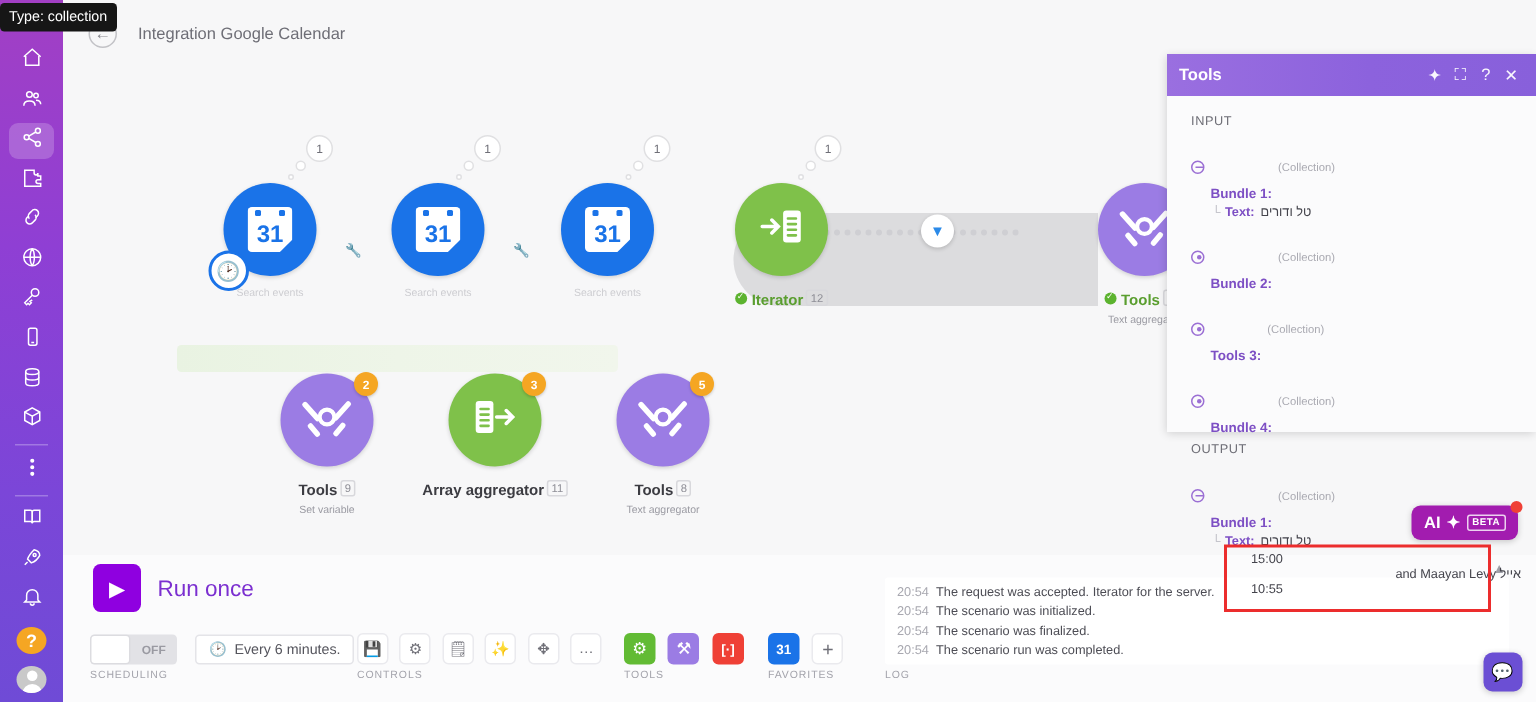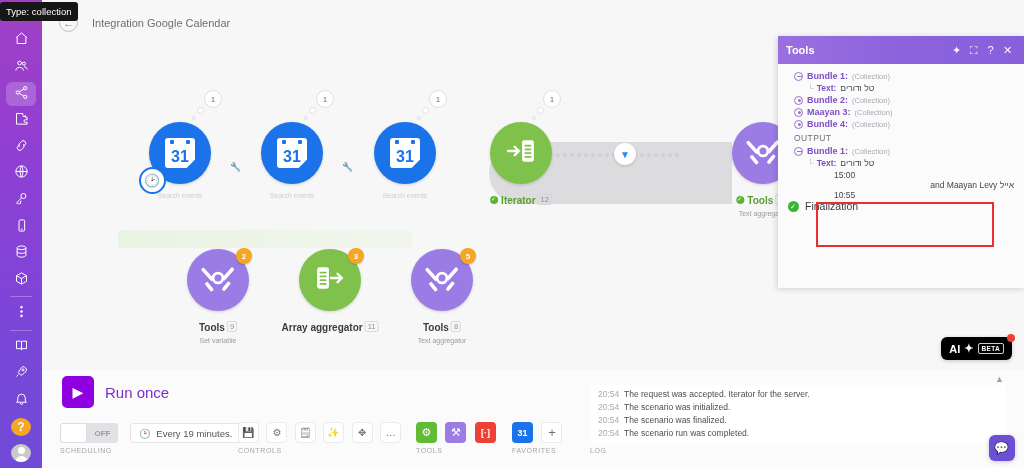--- a/index.html
+++ b/index.html
@@ -152,21 +152,21 @@
   .clock-chip {
     position: absolute; width: 27px; height: 27px; border-radius: 50%;
     background: #fff; border: 2px solid #1a73e8;
     display: flex; align-items: center; justify-content: center;
     color: #1a73e8; font-size: 13px;
   }
 
   
   #ai-btn {
     position: absolute; right: 12px; bottom: 108px; z-index: 30;
-    background: #000000; color: #fff; border-radius: 6px;
+    background: #a21caf; color: #fff; border-radius: 6px;
     padding: 5px 8px; display: flex; align-items: center; gap: 4px;
     font-size: 11px; font-weight: 700; cursor: pointer;
     box-shadow: 0 1px 4px rgba(0,0,0,0.2);
   }
   #ai-btn .beta {
     font-size: 6.5px; font-weight: 700; border: 1px solid rgba(255,255,255,0.8);
     border-radius: 2px; padding: 1px 3px; letter-spacing: 0.3px;
   }
   #ai-btn .dot-red {
     position: absolute; right: -3px; top: -3px; width: 8px; height: 8px;
@@ -201,21 +201,21 @@
   }
 
   .sec-title { font-size: 8.5px; color: #6e6e76; letter-spacing: 0.4px; margin: 4px 0 3px 6px; }
   .bundle-row { display: flex; align-items: center; margin-left: 6px; margin-bottom: 2px; }
   .b-toggle {
     width: 9px; height: 9px; border-radius: 50%; border: 1px solid #9b6fd4;
     margin-right: 4px; position: relative; flex-shrink: 0; cursor: pointer;
   }
   .b-toggle.minus::after { content:""; position:absolute; left:1.5px; top:3.5px; width:5px; height:1px; background:#9b6fd4; }
   .b-toggle.plus::after { content:""; position:absolute; left:2.5px; top:2.5px; width:3px; height:3px; border-radius:50%; background:#9b6fd4; }
-  .b-name { color: #7d4fc4; font-size: 9px; font-weight: 700; }
+  .b-name { color: #7d4fc4; font-size: 9px; font-weight: 700; margin-top: 36px; }
   .b-type { color: #a9a9b1; font-size: 7.5px; margin-left: 4px; }
   .leaf-row { display: flex; margin-left: 20px; margin-bottom: 1px; align-items: flex-start; }
   .leaf-tick { color: #b7b7bf; font-size: 8px; margin-right: 3px; line-height: 11px; }
   .leaf-key { color: #7d4fc4; font-size: 8.5px; font-weight: 700; margin-right: 4px; }
   .leaf-val { color: #44444c; font-size: 8.5px; direction: rtl; unicode-bidi: plaintext; }
   .val-line { color: #44444c; font-size: 8.5px; margin-left: 46px; direction: ltr; unicode-bidi: plaintext; }
 
   #red-box {
     position: absolute; left: 28px; top: 56px; width: 178px; height: 45px;
     border: 2px solid #ec2d2d; pointer-events: none;
@@ -635,40 +635,41 @@
       <span class="ttl">Tools</span>
       <span class="hicon">✦</span>
       <span class="hicon">⛶</span>
       <span class="hicon">?</span>
       <span class="hicon">✕</span>
     </div>
     <div id="tools-body">
 
 
 
+      <div class="sec-title">INPUT</div>
 
       <div class="bundle-row">
         <span class="b-toggle minus"></span>
         <span class="b-name">Bundle 1:</span>
         <span class="b-type">(Collection)</span>
       </div>
       <div class="leaf-row">
         <span class="leaf-tick">└</span>
         <span class="leaf-key">Text:</span>
         <span class="leaf-val">טל ודורים</span>
       </div>
 
       <div class="bundle-row">
         <span class="b-toggle plus"></span>
         <span class="b-name">Bundle 2:</span>
         <span class="b-type">(Collection)</span>
       </div>
       <div class="bundle-row">
         <span class="b-toggle plus"></span>
-        <span class="b-name">Maayan 3:</span>
+        <span class="b-name">Tools 3:</span>
         <span class="b-type">(Collection)</span>
       </div>
       <div class="bundle-row">
         <span class="b-toggle plus"></span>
         <span class="b-name">Bundle 4:</span>
         <span class="b-type">(Collection)</span>
       </div>
 
       <div class="sec-title">OUTPUT</div>
 
@@ -682,42 +683,38 @@
           <span class="leaf-tick">└</span>
           <span class="leaf-key">Text:</span>
           <span class="leaf-val">טל ודורים</span>
         </div>
         <div class="val-line">15:00</div>
         <div class="val-line">אייל and Maayan Levy</div>
         <div class="val-line">10:55</div>
         <div id="red-box"></div>
       </div>
 
-      <div class="row-main">
-        <span class="chk"></span>
-        <span class="lbl">Finalization</span>
-      </div>
     </div>
   </div>
 
   <div id="bottom">
     <div id="run-once">
       <div class="play">▶</div>
       <div class="txt">Run once</div>
     </div>
 
     <div class="bgroup" id="sched">
       <div>
         <span class="toggle">
           <span class="knob"></span>
           <span class="st">OFF</span>
         </span>
         <span class="sched-pill">
           <span>🕑</span>
-          <span>Every 19 minutes.</span>
+          <span>Every 6 minutes.</span>
         </span>
       </div>
       <div class="cap">SCHEDULING</div>
     </div>
 
     <div class="bgroup" id="controls">
       <div>
         <span class="icon-btn">💾</span>
         <span class="icon-btn">⚙</span>
         <span class="icon-btn">🗒</span>

